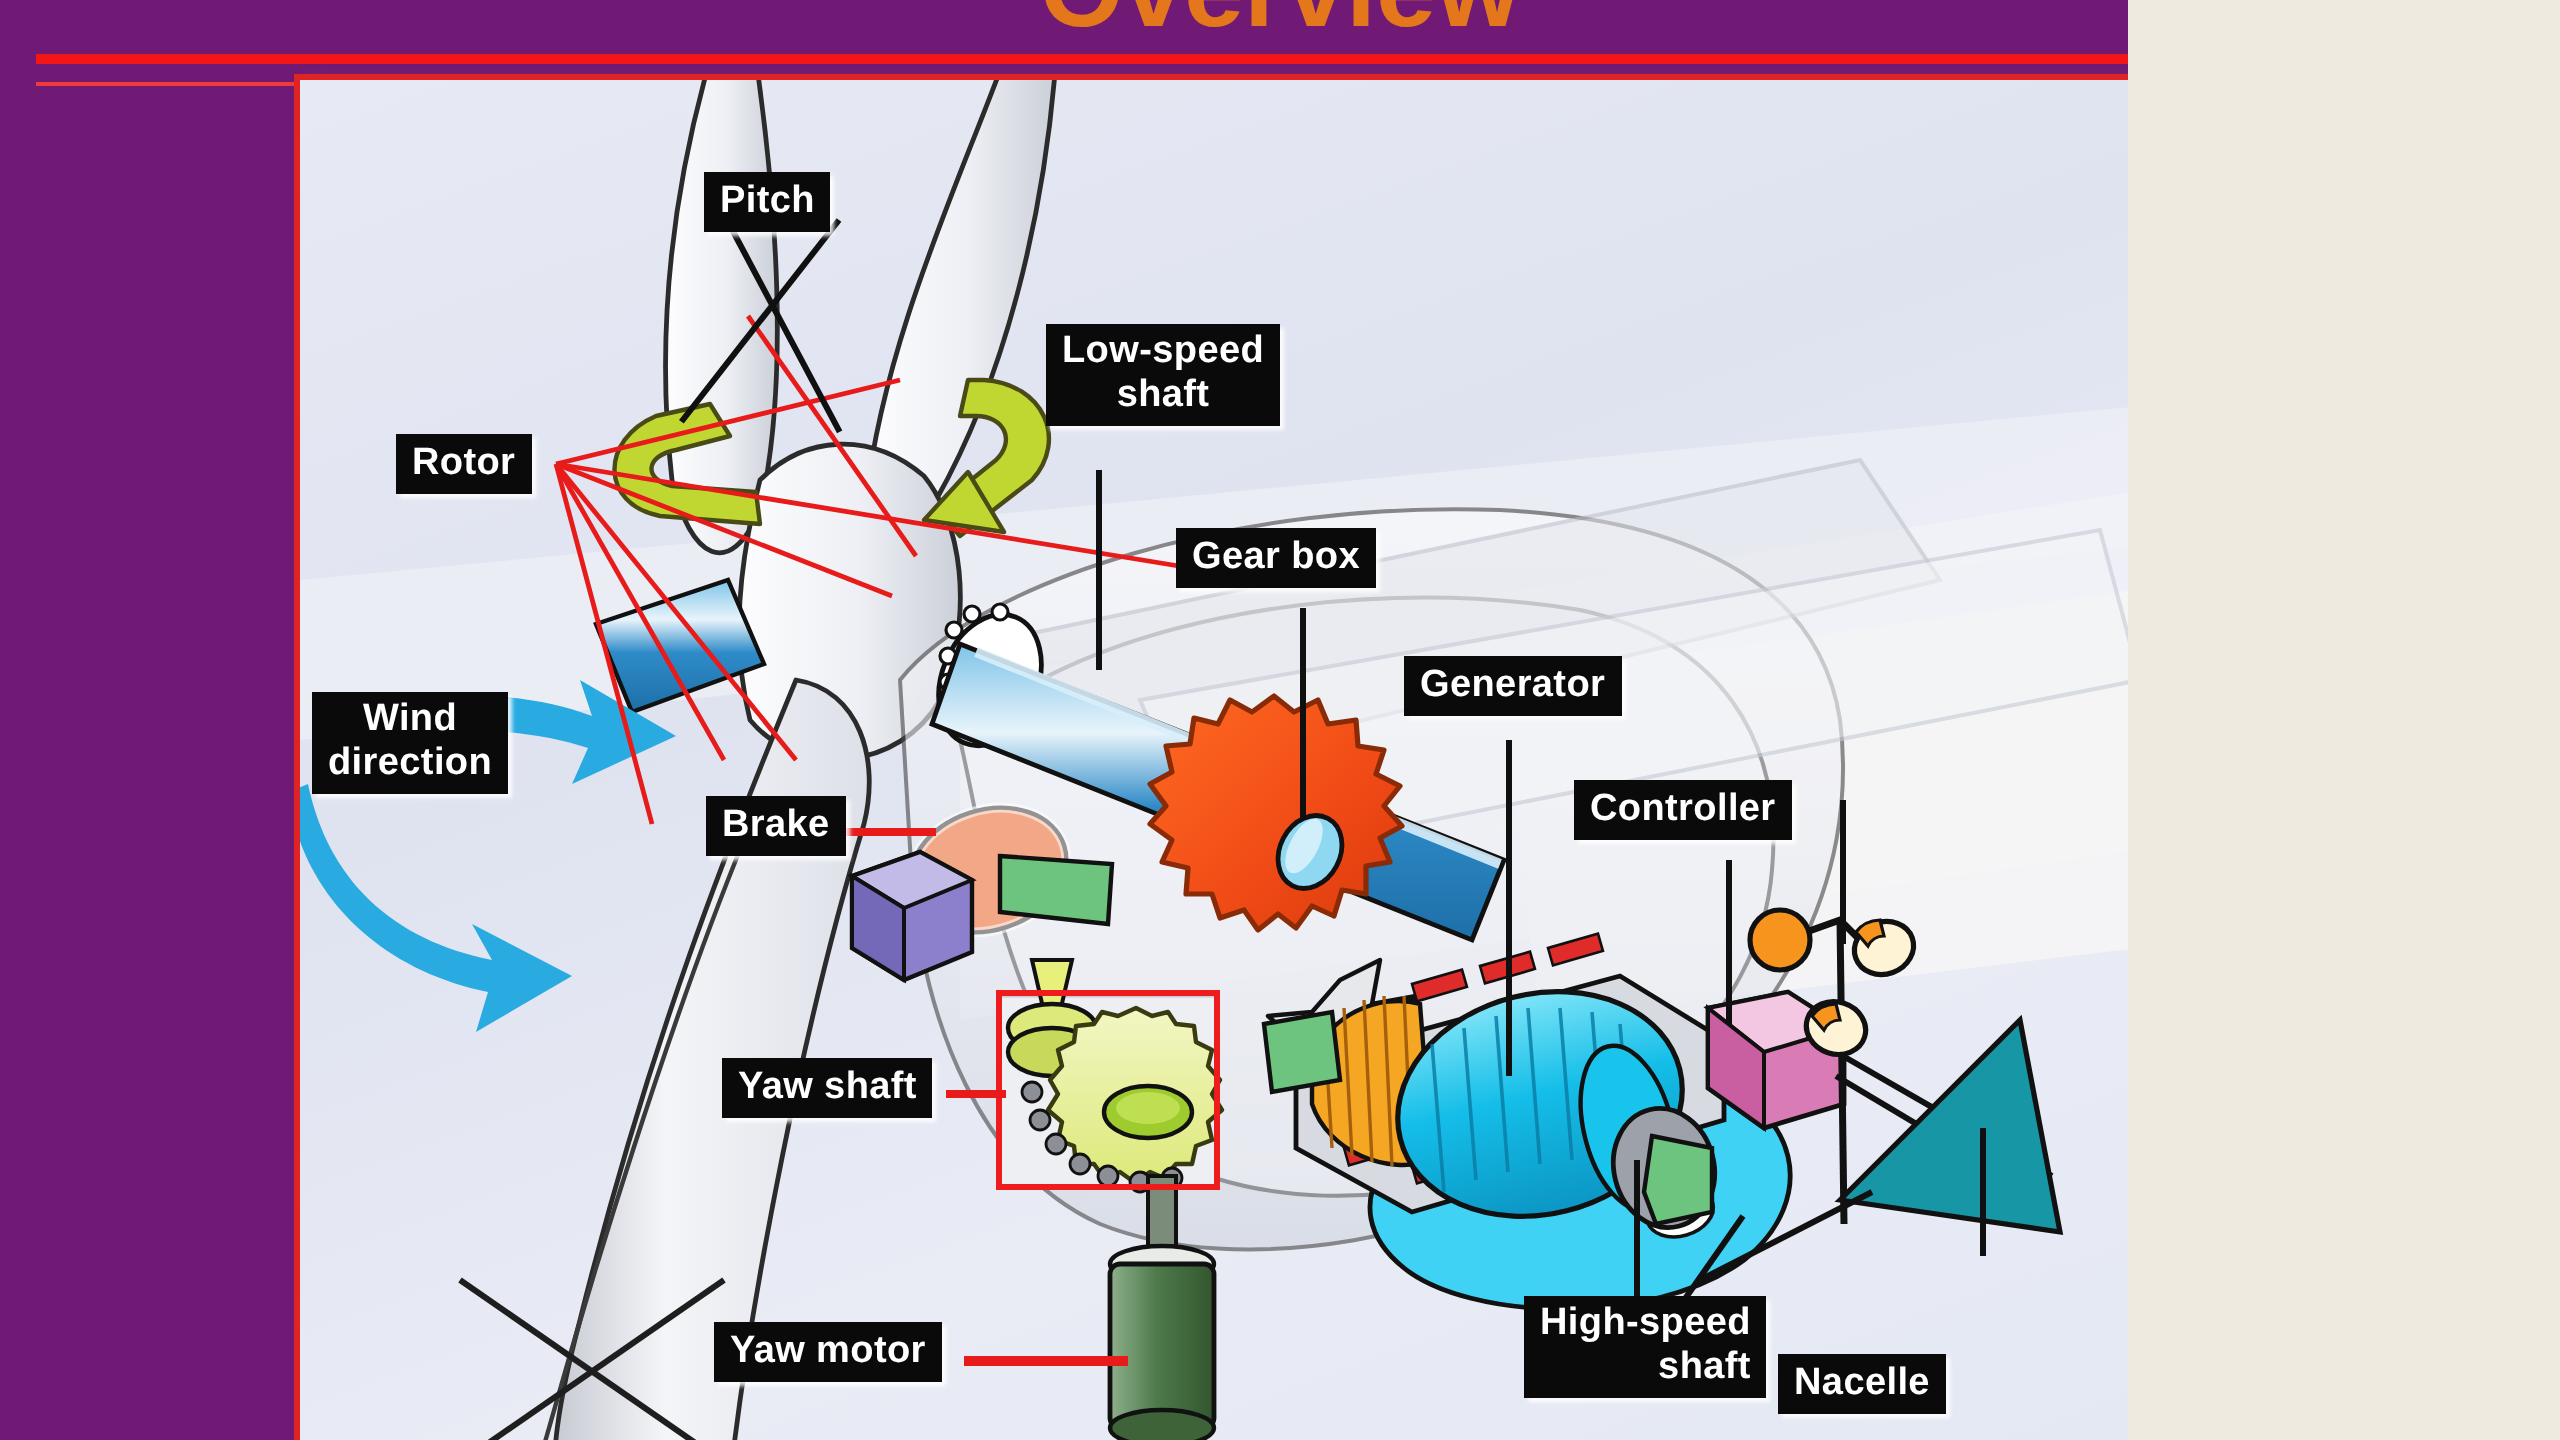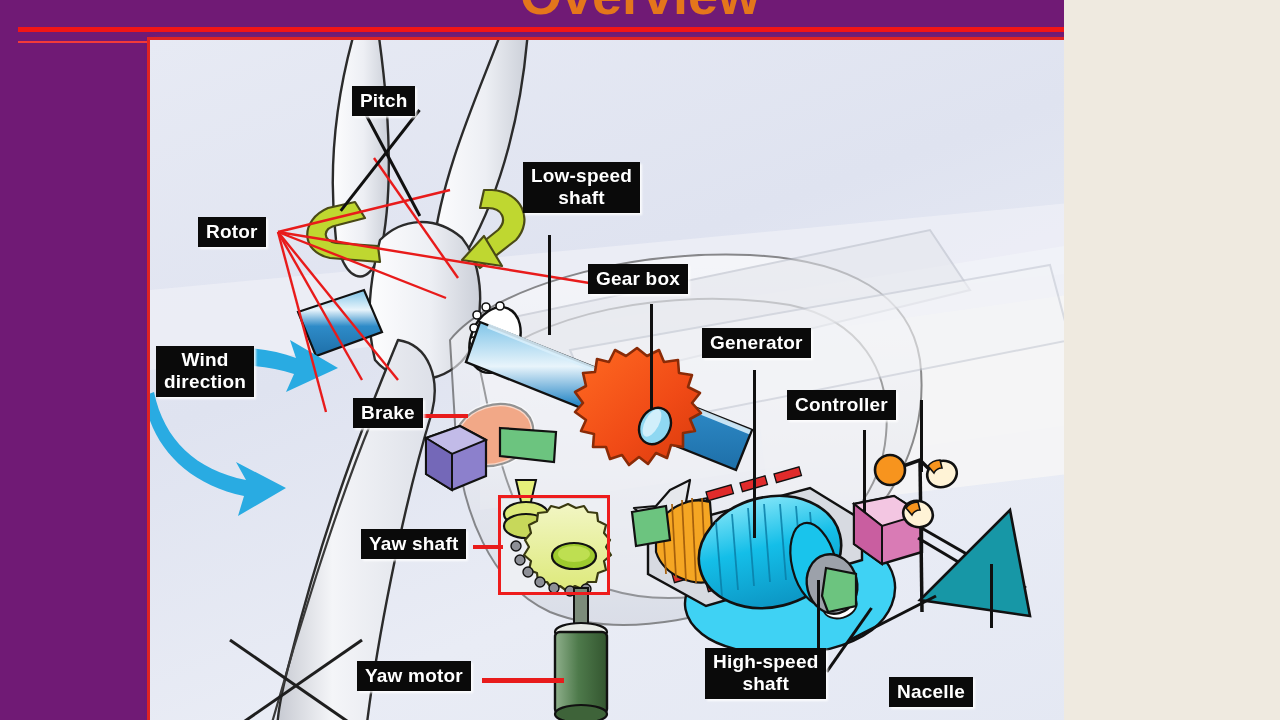--- a/index.html
+++ b/index.html
@@ -412,21 +412,21 @@
 
       <div class="label two-line" style="left:6px; top:306px;">Wind
 direction</div>
 
       <div class="label" style="left:203px; top:358px;">Brake</div>
 
       <div class="label" style="left:211px; top:489px;">Yaw shaft</div>
 
       <div class="label" style="left:207px; top:621px;">Yaw motor</div>
 
-      <div class="label two-line" style="left:555px; top:608px;">High-speed
+      <div class="label two-line" style="left:612px; top:608px;text-align:right;">High-speed
 shaft</div>
 
       <div class="label" style="left:739px; top:637px;">Nacelle</div>
 
     </div>
   </div>
 
 </div>
 
 </body></html>

